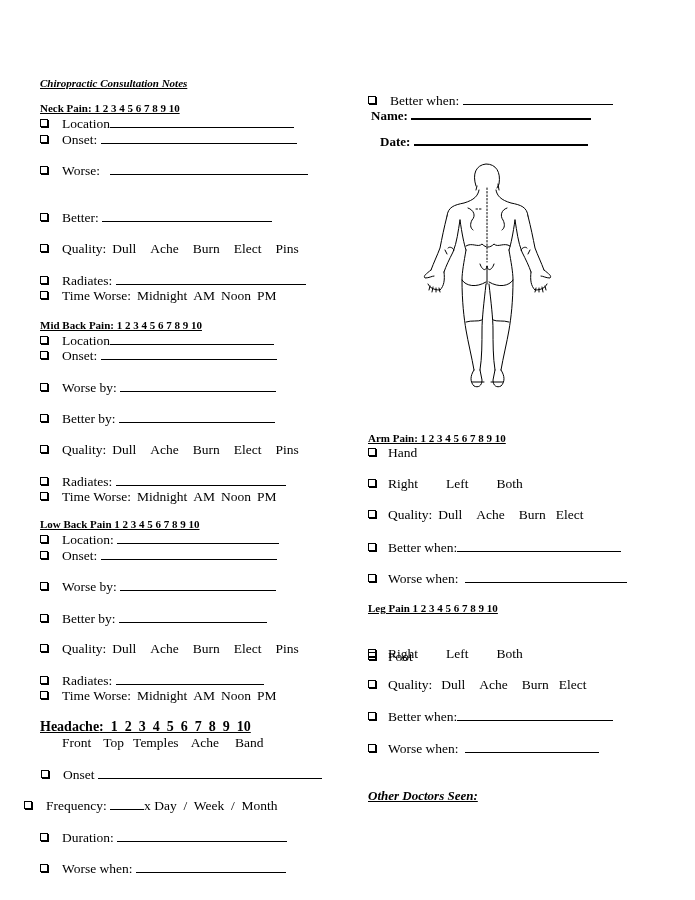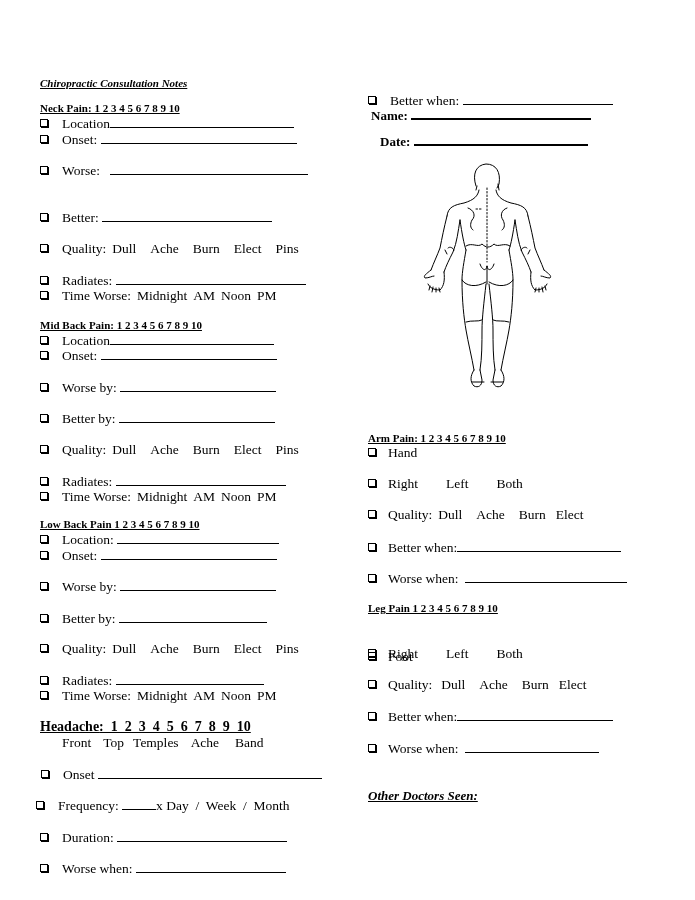--- a/index.html
+++ b/index.html
@@ -95,21 +95,21 @@
 
 <div class="abs hdr-lg" style="left:40px; top:719px;">
   <span>Headache</span><span style="white-space:pre;">:  1  2  3  4  5  6  7  8  9  10</span>
 </div>
 <div class="abs line" style="left:62px; top:735px;">
   <span style="margin-right:12px;">Front</span><span style="margin-right:9px;">Top</span><span style="margin-right:12px;">Temples</span><span style="margin-right:16px;">Ache</span><span>Band</span>
 </div>
 <div class="abs line" style="left:41px; top:766px;">
   <span class="box"></span><span>Onset</span> <span class="blank" style="width:224px;"></span>
 </div>
-<div class="abs line" style="left:36px; top:797px;">
+<div class="abs line" style="left:24px; top:797px;">
   <span class="box"></span><span>Frequency:</span> <span class="blank" style="width:34px;"></span><span style="white-space:pre;">x Day  /  Week  /  Month</span>
 </div>
 <div class="abs line" style="left:40px; top:829px;">
   <span class="box"></span><span>Duration:</span> <span class="blank" style="width:170px;"></span>
 </div>
 <div class="abs line" style="left:40px; top:860px;">
   <span class="box"></span><span>Worse when:</span> <span class="blank" style="width:150px;"></span>
 </div>
 
 <div class="abs line" style="left:368px; top:92px;">

